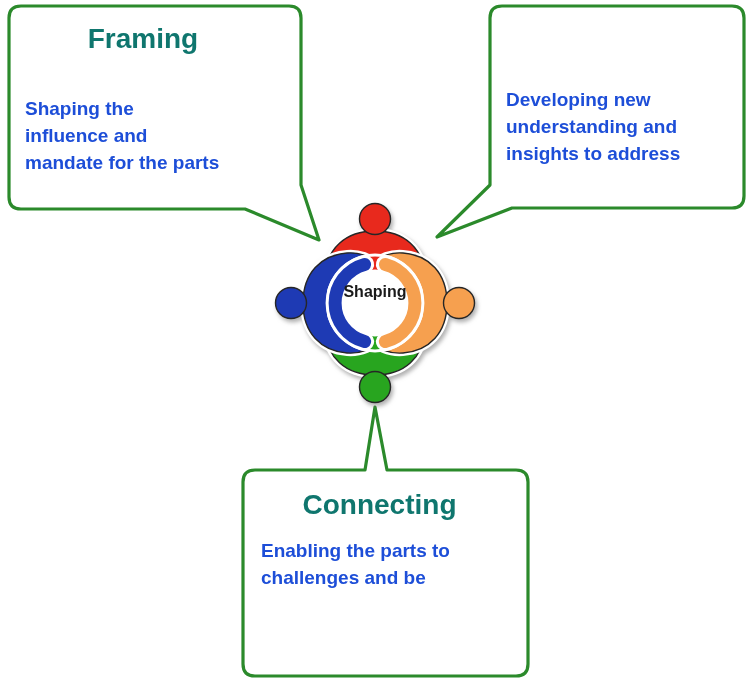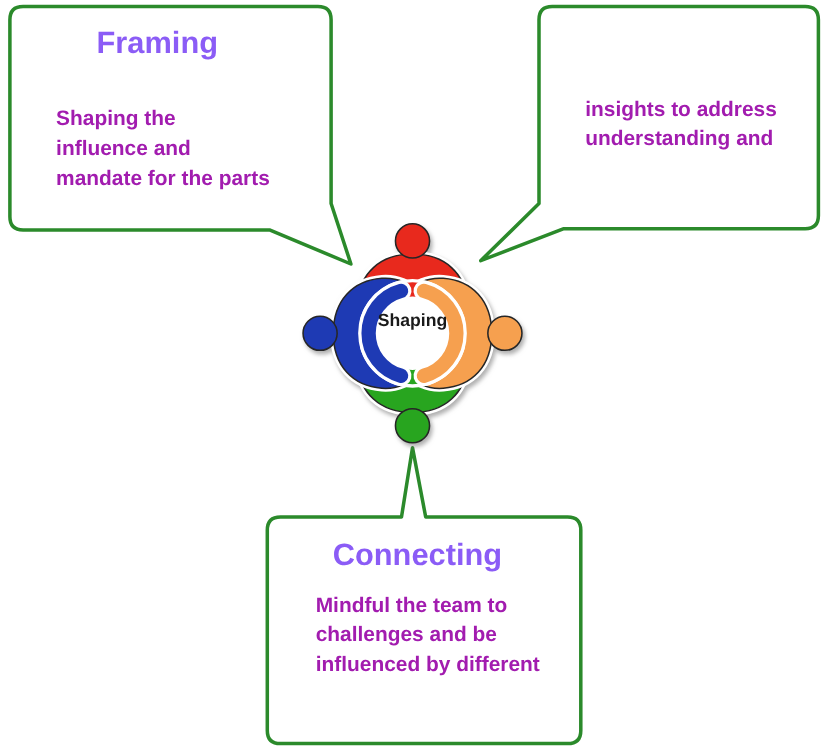--- a/index.html
+++ b/index.html
@@ -11,30 +11,29 @@
     overflow: hidden;
     font-family: "Liberation Sans", sans-serif;
   }
   .layer { position: absolute; left: 0; top: 0; }
   .figure { filter: drop-shadow(2.5px 3px 2px rgba(110,110,110,0.55)); }
   .callout-title {
     position: absolute;
     text-align: center;
     font-weight: bold;
     font-size: 28px;
-    color: #8b5cf6;
+    color: #0f766e;
     white-space: nowrap;
   }
   .callout-body {
     position: absolute;
     font-weight: bold;
     font-size: 19px;
     line-height: 27px;
-    color: #a21caf;
-    margin-left: 26px;
+    color: #1d4ed8;
   }
   .callout-body .bline { display: block; white-space: nowrap; }
   .center-label {
     position: absolute;
     left: 315px; top: 282px; width: 120px;
     text-align: center;
     font-weight: bold;
     font-size: 16px;
     line-height: 20px;
     color: #1a1a1a;
@@ -96,28 +95,28 @@
   </svg>
 
   <div class="callout-title" style="left:9px; top:23px; width:268px;">Framing</div>
   <div class="callout-body" style="left:25px; top:95px; width:240px;">
     <span class="bline">Shaping the</span>
     <span class="bline">influence and</span>
     <span class="bline">mandate for the parts</span>
   </div>
 
   <div class="callout-body" style="left:506px; top:86px; width:225px;">
+    <span class="bline">Developing new</span>
+    <span class="bline">understanding and</span>
     <span class="bline">insights to address</span>
-    <span class="bline">understanding and</span>
   </div>
 
   <div class="callout-title" style="left:243px; top:489px; width:273px;">Connecting</div>
   <div class="callout-body" style="left:261px; top:537px; width:250px;">
-    <span class="bline">Mindful the team to</span>
+    <span class="bline">Enabling the parts to</span>
     <span class="bline">challenges and be</span>
-    <span class="bline">influenced by different</span>
   </div>
 
   <div class="center-label">
     <span class="bline">Shaping</span>
   </div>
 
 </div>
 
 </body></html>

